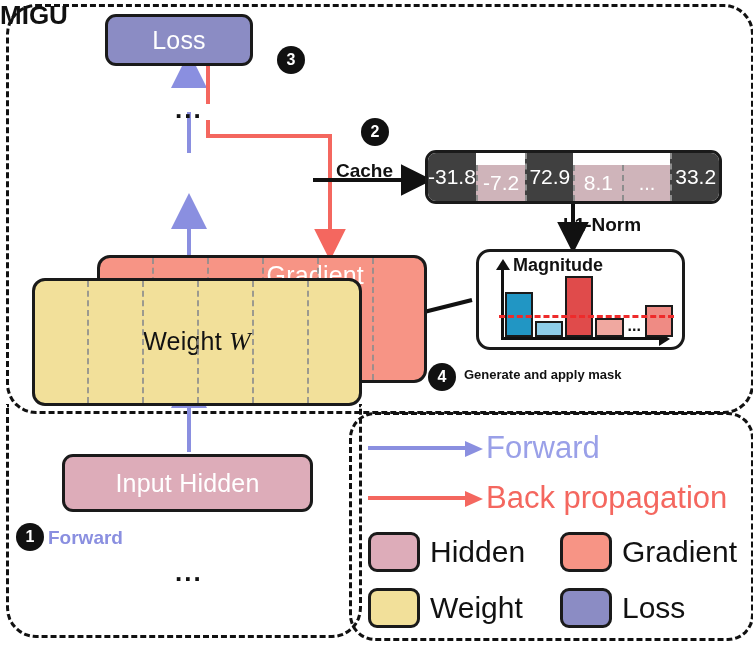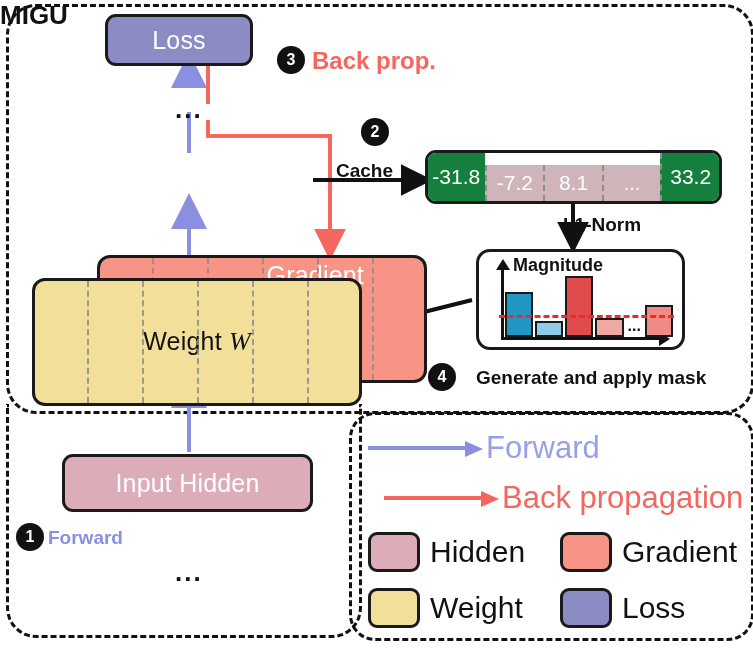--- a/index.html
+++ b/index.html
@@ -34,21 +34,21 @@
   
   .coldiv{position:absolute;top:0;bottom:0;width:0;border-left:2px dashed #8d8d8d;opacity:.85;}
   .slabclip{position:absolute;inset:0;border-radius:10px;overflow:hidden;pointer-events:none;}
 
   
   #cache-vector{position:absolute;left:425px;top:150px;width:297px;height:54px;
                 border:3px solid #1a1a1a;border-radius:11px;overflow:hidden;display:flex;box-sizing:border-box;}
   #cache-vector .cell{flex:1;display:flex;align-items:center;justify-content:center;
                       color:#fff;font-size:21px;position:relative;}
   #cache-vector .cell + .cell{border-left:2px dashed #8d8d8d;}
-  #cache-vector .cell.dark{background:#15803d;}
+  #cache-vector .cell.dark{background:#404040;}
   #cache-vector .cell.light{background:#cfb4ba;margin-top:12px;}
   #cache-vector .cell.ell{font-size:20px;align-items:flex-end;padding-bottom:6px;}
 
   
   #magnitude-card{position:absolute;left:476px;top:249px;width:209px;height:101px;
                   background:#fff;border:3px solid #1a1a1a;border-radius:14px;box-sizing:border-box;}
   #mag-title{position:absolute;left:34px;top:3px;font-size:18px;font-weight:bold;color:#111;}
   #bars{position:absolute;left:26px;bottom:10px;height:72px;width:168px;display:flex;align-items:flex-end;gap:2px;}
   #bars .bar{border:2px solid #1a1a1a;box-sizing:border-box;}
   #bars .gapdots{align-self:flex-end;font-size:16px;font-weight:bold;color:#111;padding:0 2px 2px 2px;}
@@ -67,36 +67,36 @@
   .badge{position:absolute;width:28px;height:28px;border-radius:50%;background:#111;color:#fff;
          display:flex;align-items:center;justify-content:center;font-size:16px;font-weight:bold;}
   .steplabel{position:absolute;font-weight:bold;}
 
   #badge-1{left:16px;top:523px;}
   #label-1{left:48px;top:527px;font-size:19px;color:#8a8fe0;}
   #badge-2{left:361px;top:118px;}
   #badge-3{left:277px;top:46px;}
   #label-3{left:312px;top:47px;font-size:24px;color:#f4675f;}
   #badge-4{left:428px;top:363px;}
-  #label-4{left:464px;top:367px;font-size:19px;color:#111;margin-left:12px;}
+  #label-4{left:464px;top:367px;font-size:13px;color:#111;}
 
   .plainlabel{position:absolute;font-weight:bold;color:#111;}
   #cache-label{left:336px;top:160px;font-size:19px;}
   #l1-label{left:563px;top:214px;font-size:19px;}
   #migu-label{left:136px;top:591px;font-size:26px;font-weight:bold;color:#111;}
 
   .ellipsis{position:absolute;color:#111;font-size:26px;font-weight:bold;letter-spacing:2px;}
   #ell-top{left:175px;top:94px;}
   #ell-bottom{left:175px;top:557px;}
 
   
   #legend{position:absolute;left:360px;top:420px;width:388px;height:210px;}
   .leg-row{position:absolute;display:flex;align-items:center;}
   #leg-forward{left:8px;top:12px;}
-  #leg-back{left:24px;top:62px;}
+  #leg-back{left:8px;top:62px;}
   .leg-arrow{position:relative;width:118px;height:14px;}
   .leg-arrow .shaft{position:absolute;left:0;top:5px;width:100px;height:4px;}
   .leg-arrow .head{position:absolute;left:97px;top:0;width:0;height:0;
                    border-top:8px solid transparent;border-bottom:8px solid transparent;}
   .leg-text{font-size:31px;line-height:1;}
   #leg-forward .shaft{background:#8a8fe0;}
   #leg-forward .head{border-left:18px solid #8a8fe0;}
   #leg-forward .leg-text{color:#9aa0e8;}
   #leg-back .shaft{background:#f4675f;}
   #leg-back .head{border-left:18px solid #f4675f;}
@@ -187,20 +187,21 @@
   <div class="node" id="input-hidden-box">
     <span class="lbl">Input Hidden</span>
   </div>
 
   <div class="ellipsis" id="ell-bottom">...</div>
   <div id="migu-label">MIGU</div>
 
   <div id="cache-vector">
     <div class="cell dark">-31.8</div>
     <div class="cell light">-7.2</div>
+    <div class="cell dark">72.9</div>
     <div class="cell light">8.1</div>
     <div class="cell light ell">...</div>
     <div class="cell dark">33.2</div>
   </div>
 
   <div id="magnitude-card">
     <div class="axisline" id="ax-y"></div>
     <div class="axisline" id="ax-x"></div>
     <div class="arrowhead" id="ax-y-head"></div>
     <div class="arrowhead" id="ax-x-head"></div>
@@ -215,21 +216,20 @@
       </div>
     <div id="thresh" style="top: 63px; border-top-color: rgb(238, 43, 43);"></div>
   </div>
 
   <div class="badge" id="badge-1">1</div>
   <div class="steplabel" id="label-1">Forward</div>
 
   <div class="badge" id="badge-2">2</div>
 
   <div class="badge" id="badge-3">3</div>
-  <div class="steplabel" id="label-3">Back prop.</div>
 
   <div class="badge" id="badge-4">4</div>
   <div class="steplabel" id="label-4">Generate and apply mask</div>
 
   <div class="plainlabel" id="cache-label">Cache</div>
   <div class="plainlabel" id="l1-label">L1-Norm</div>
 
   <div id="legend">
     <div class="leg-row" id="leg-forward">
       <span class="leg-arrow">

